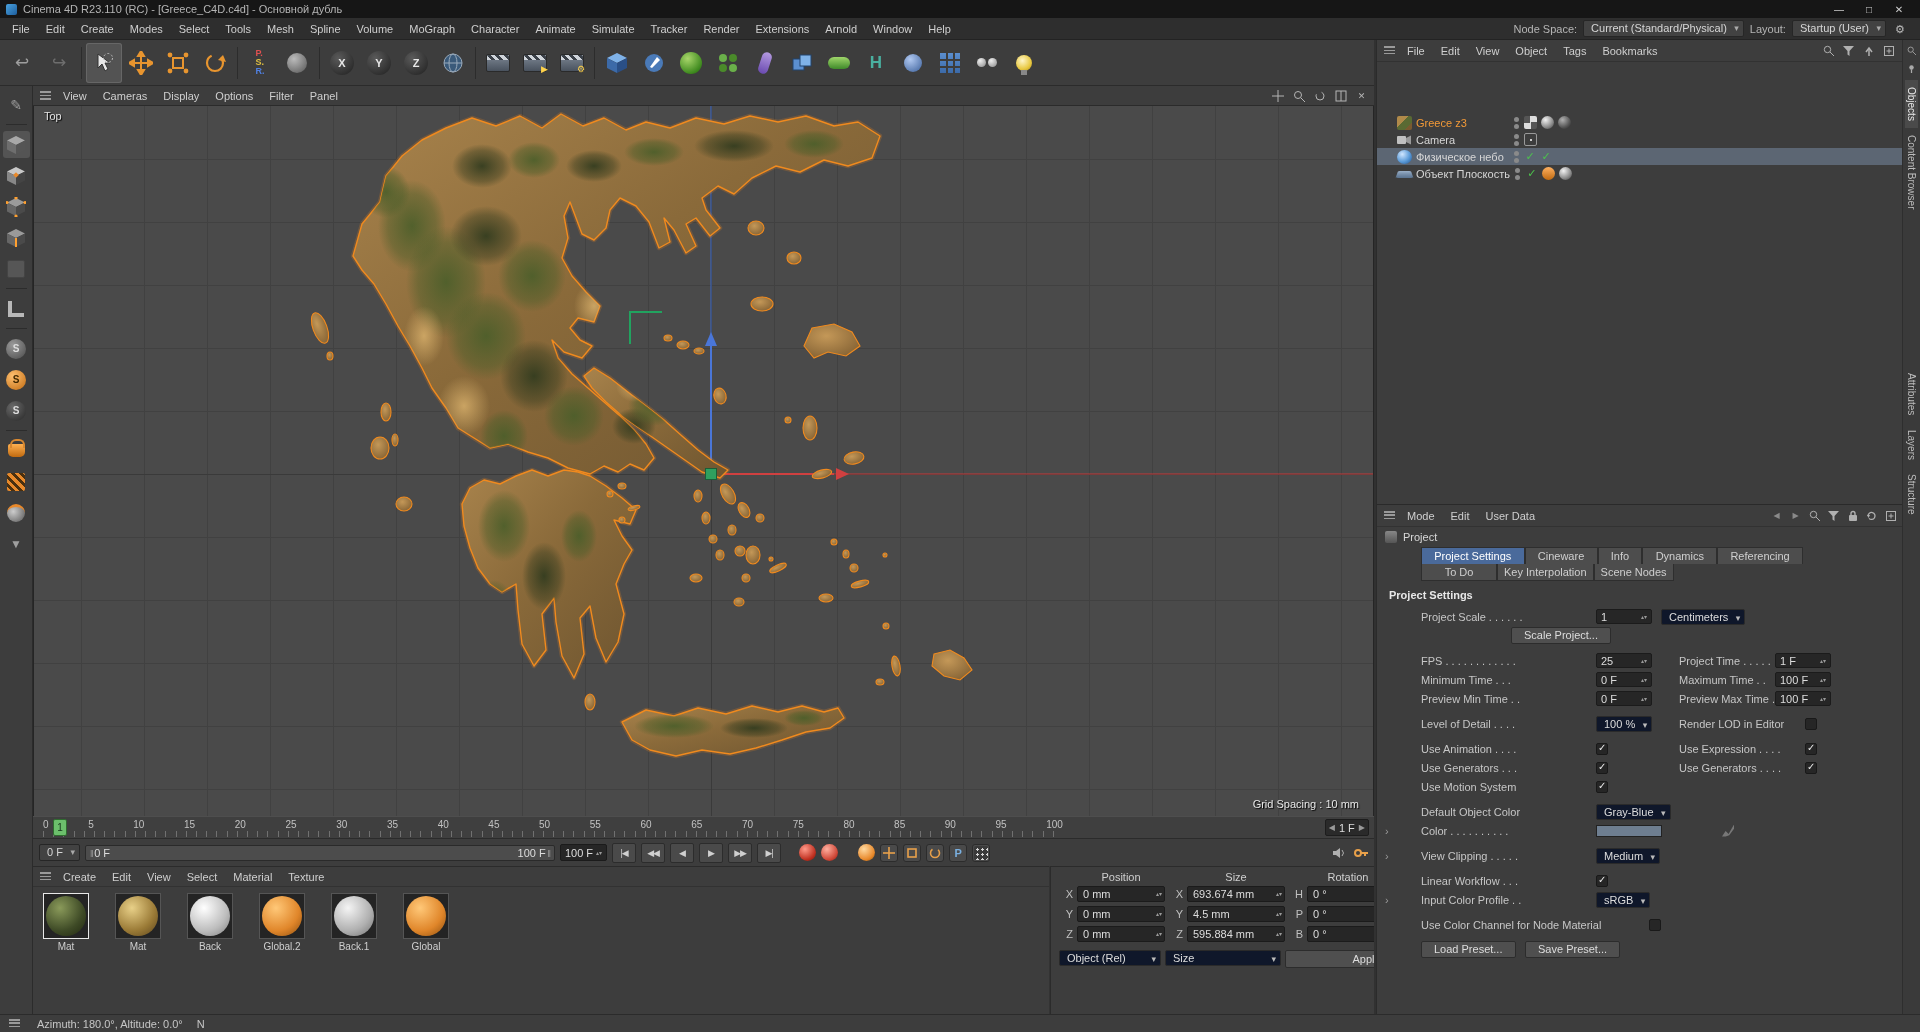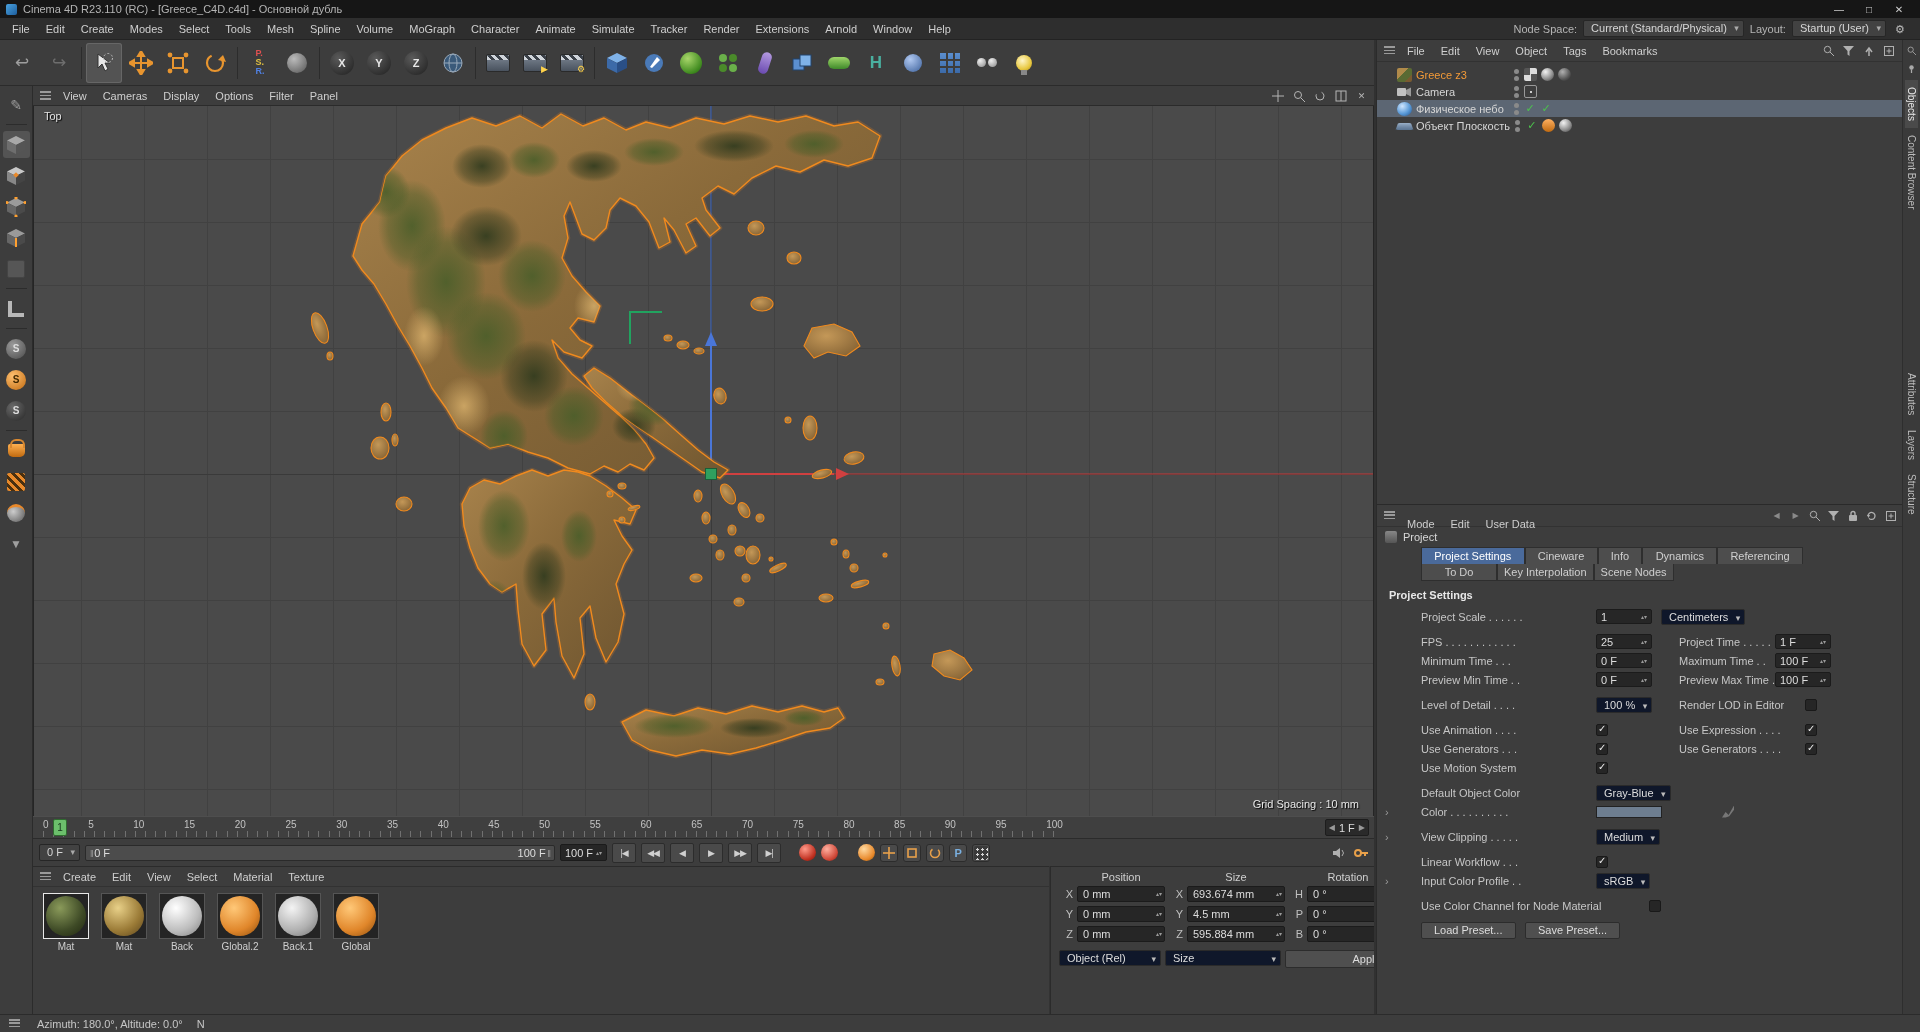--- a/index.html
+++ b/index.html
@@ -103,21 +103,21 @@
   .rec-red2 { background:radial-gradient(circle at 35% 30%,#ffb0a0,#d04838 65%,#801810); }
   .rec-orange { background:radial-gradient(circle at 35% 30%,#ffd9a0,#e8892b 65%,#8a4a08); }
   .ktog { width:18px; height:18px; border-radius:3px; background:#4a4a4a; border:1px solid #2c2c2c; display:flex; align-items:center; justify-content:center; color:#e8a04a; font-size:11px; font-weight:bold; }
   .dice { width:14px; height:14px; background-image:radial-gradient(#d8d8d8 1.2px,transparent 1.3px); background-size:5px 5px; background-position:1px 1px; background-color:#3a3a3a; border-radius:2px; }
   .transport-right { margin-left:auto; display:flex; gap:6px; align-items:center; }
 
   
   .materials { position:absolute; left:33px; top:866px; width:1016px; height:148px; background:#3d3d3d; border-top:1px solid #2b2b2b; }
   .pheader { height:20px; display:flex; align-items:center; gap:2px; padding:0 4px; background:#3d3d3d; border-bottom:1px solid #323232; }
   .pheader .menu-item { height:20px; line-height:20px; padding:0 7px; }
-  .thumbs { display:flex; gap:8px; padding:6px 8px; }
+  .thumbs { display:flex; gap:22px; padding:6px 8px; }
   .matcell { display:flex; flex-direction:column; align-items:center; gap:2px; width:50px; }
   .thumb { width:46px; height:46px; background:#242424; border:1px solid #555; display:flex; align-items:center; justify-content:center; }
   .thumb.sel { border:1px solid #e8e8e8; }
   .ball { width:40px; height:40px; border-radius:50%; }
   .matname { color:#cfcfcf; font-size:10px; }
 
   
   .coords { position:absolute; left:1050px; top:866px; width:324px; height:148px; background:#3d3d3d; border-top:1px solid #2b2b2b; border-left:1px solid #2b2b2b; padding:4px 8px; }
   .cheads { display:grid; grid-template-columns:14px 88px 14px 98px 14px 82px; column-gap:4px; margin-bottom:3px; }
   .cheads span { text-align:center; color:#cfcfcf; }
@@ -127,21 +127,21 @@
   .cbottom { display:grid; grid-template-columns:102px 116px 96px; column-gap:4px; margin-top:8px; }
   .cbtn { height:18px; background:#4f4f4f; border:1px solid #2c2c2c; border-radius:2px; color:#ddd; text-align:right; line-height:16px; }
 
   
   .rightpanel { position:absolute; left:1376px; top:40px; width:526px; height:974px; background:#3d3d3d; border-left:1px solid #2b2b2b; }
   .om { position:absolute; left:0; top:0; right:0; height:465px; border-bottom:1px solid #2a2a2a; }
   .omheader { height:22px; display:flex; align-items:center; gap:2px; padding:0 4px; border-bottom:1px solid #323232; }
   .omheader .menu-item { height:22px; line-height:22px; padding:0 7px; }
   .om-right { margin-left:auto; display:flex; gap:5px; align-items:center; padding-right:2px; }
   .mini { width:15px; height:15px; display:flex; align-items:center; justify-content:center; color:#b0b0b0; }
-  .omtree { padding-top:4px; }
+  .omtree { padding-top:4px;margin-top:48px; }
   .omrow { display:flex; align-items:center; height:17px; padding-left:20px; gap:4px; }
   .omrow.sel { background:#5c6673; }
   .omicon { width:15px; height:14px; border-radius:2px; flex:0 0 auto; }
   .icon-terrain { background:linear-gradient(135deg,#b08a4a 0 40%,#5a6a33 40% 75%,#7a5a30 75%); }
   .icon-sky { border-radius:50%; background:radial-gradient(circle at 35% 30%,#cfe6ff,#5a9ad8 55%,#1d4f8a); }
   .icon-plane { background:linear-gradient(#9ab0c8,#5a7390); transform:perspective(30px) rotateX(55deg); height:12px; }
   .omname { min-width:92px; color:#d6d6d6; }
   .omname.orange { color:#f29a38; }
   .dots { display:flex; flex-direction:column; gap:2px; width:8px; align-items:center; }
   .dots i { width:5px; height:5px; border-radius:50%; background:#8a8a8a; }
@@ -150,21 +150,21 @@
   .tag-sphere { border-radius:50%; background:radial-gradient(circle at 35% 30%,#f2f2f2,#8a8a8a 60%,#3a3a3a); }
   .tag-sphere-dark { border-radius:50%; background:radial-gradient(circle at 35% 30%,#b0b0b0,#555 60%,#222); }
   .tag-orange { background:linear-gradient(#ffb060,#c06a10); border-radius:50%; }
   .tag-target { border:1px solid #999; position:relative; }
   .tag-target::after { content:""; position:absolute; left:5px; top:5px; width:2px; height:2px; background:#ccc; }
   .greencheck { color:#4cc44c; font-size:11px; width:12px; text-align:center; }
 
   
   .attr { position:absolute; left:0; top:465px; right:0; bottom:0; }
   .attrheader { height:22px; display:flex; align-items:center; gap:2px; padding:0 4px; border-bottom:1px solid #323232; }
-  .attrheader .menu-item { height:22px; line-height:22px; padding:8px 7px; }
+  .attrheader .menu-item { height:22px; line-height:22px; padding:0 7px; }
   .attr-right { margin-left:auto; display:flex; gap:4px; align-items:center; }
   .crumb { height:20px; display:flex; align-items:center; gap:6px; padding:0 8px; color:#d8d8d8; }
   .crumbicon { width:12px; height:12px; background:linear-gradient(#888,#555); border-radius:2px; }
   .tabsrow { display:flex; margin-left:44px; width:382px; }
   .tab { flex:1 1 auto; height:17px; line-height:17px; text-align:center; background:#4d4d4d; border:1px solid #2e2e2e; border-bottom:none; color:#cfcfcf; white-space:nowrap; padding:0 6px; }
   .tab.active { background:#4a6a9b; color:#fff; }
   .tabsrow2 { display:flex; margin-left:44px; }
   .tabsrow2 .tab { flex:0 0 auto; border-top:none; border-bottom:1px solid #2e2e2e; }
   .sectitle { font-weight:bold; color:#e8e8e8; padding:8px 0 6px 12px; }
   .arows { padding-left:44px; }
@@ -999,20 +999,25 @@
           <span class="aval f1">
               <span class="vbox">
                 <span style="flex:1">1</span>
                 <span class="arr">▴▾</span>
               </span>
             </span>
           <span class="aval" style="position:absolute;left:240px">
               <span class="addrop">Centimeters</span>
             </span>
         </div>
+        <div class="arow">
+          <span class="aval f1" style="left:90px">
+              <span class="abtn">Scale Project...</span>
+            </span>
+        </div>
         <div class="gap6"></div>
         <div class="arow">
           <span class="albl">FPS . . . . . . . . . . . .</span>
           <span class="aval f1">
               <span class="vbox">
                 <span style="flex:1">25</span>
                 <span class="arr">▴▾</span>
               </span>
             </span>
           <span class="albl2">Project Time . . . . .</span>

